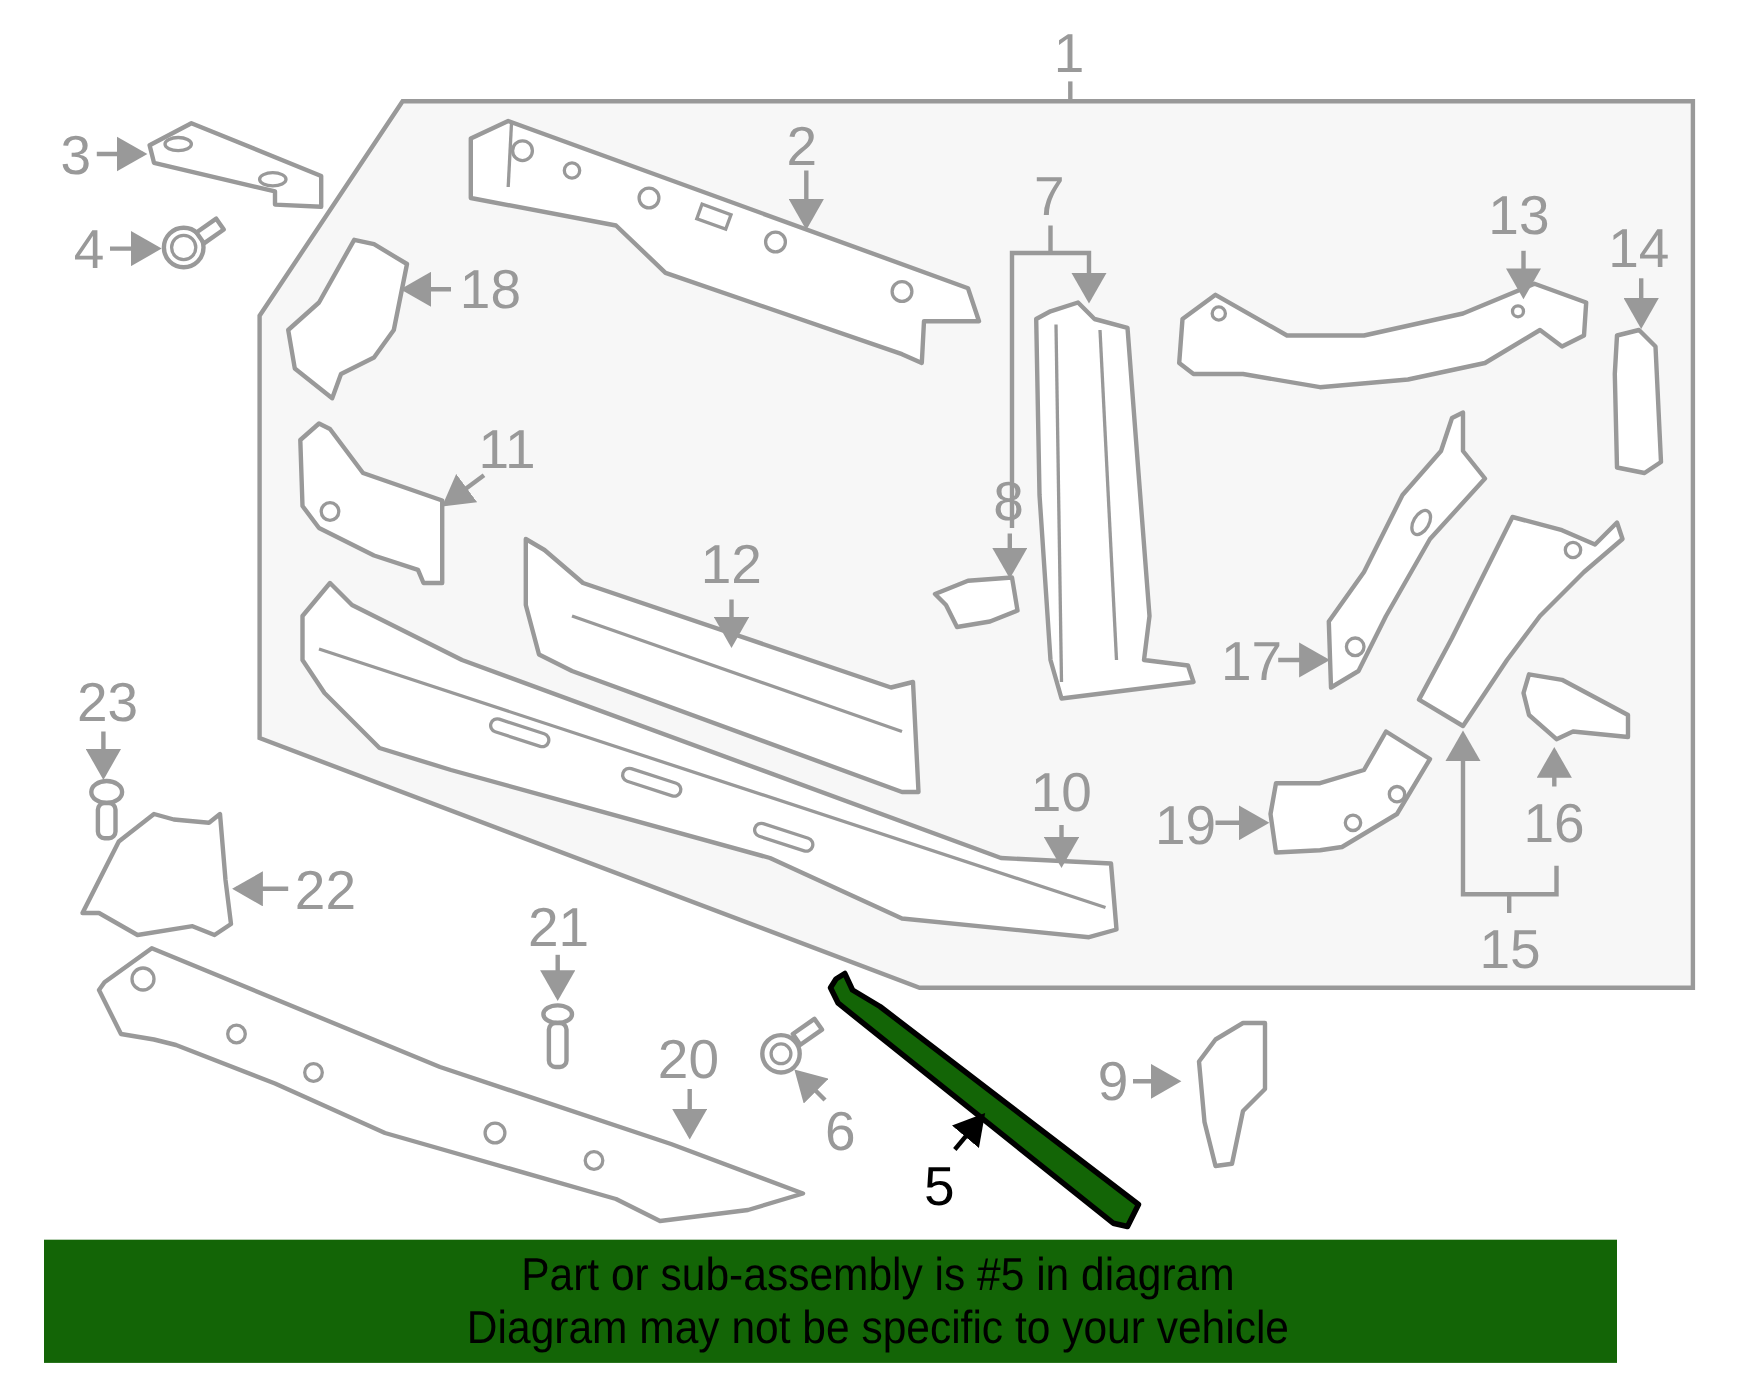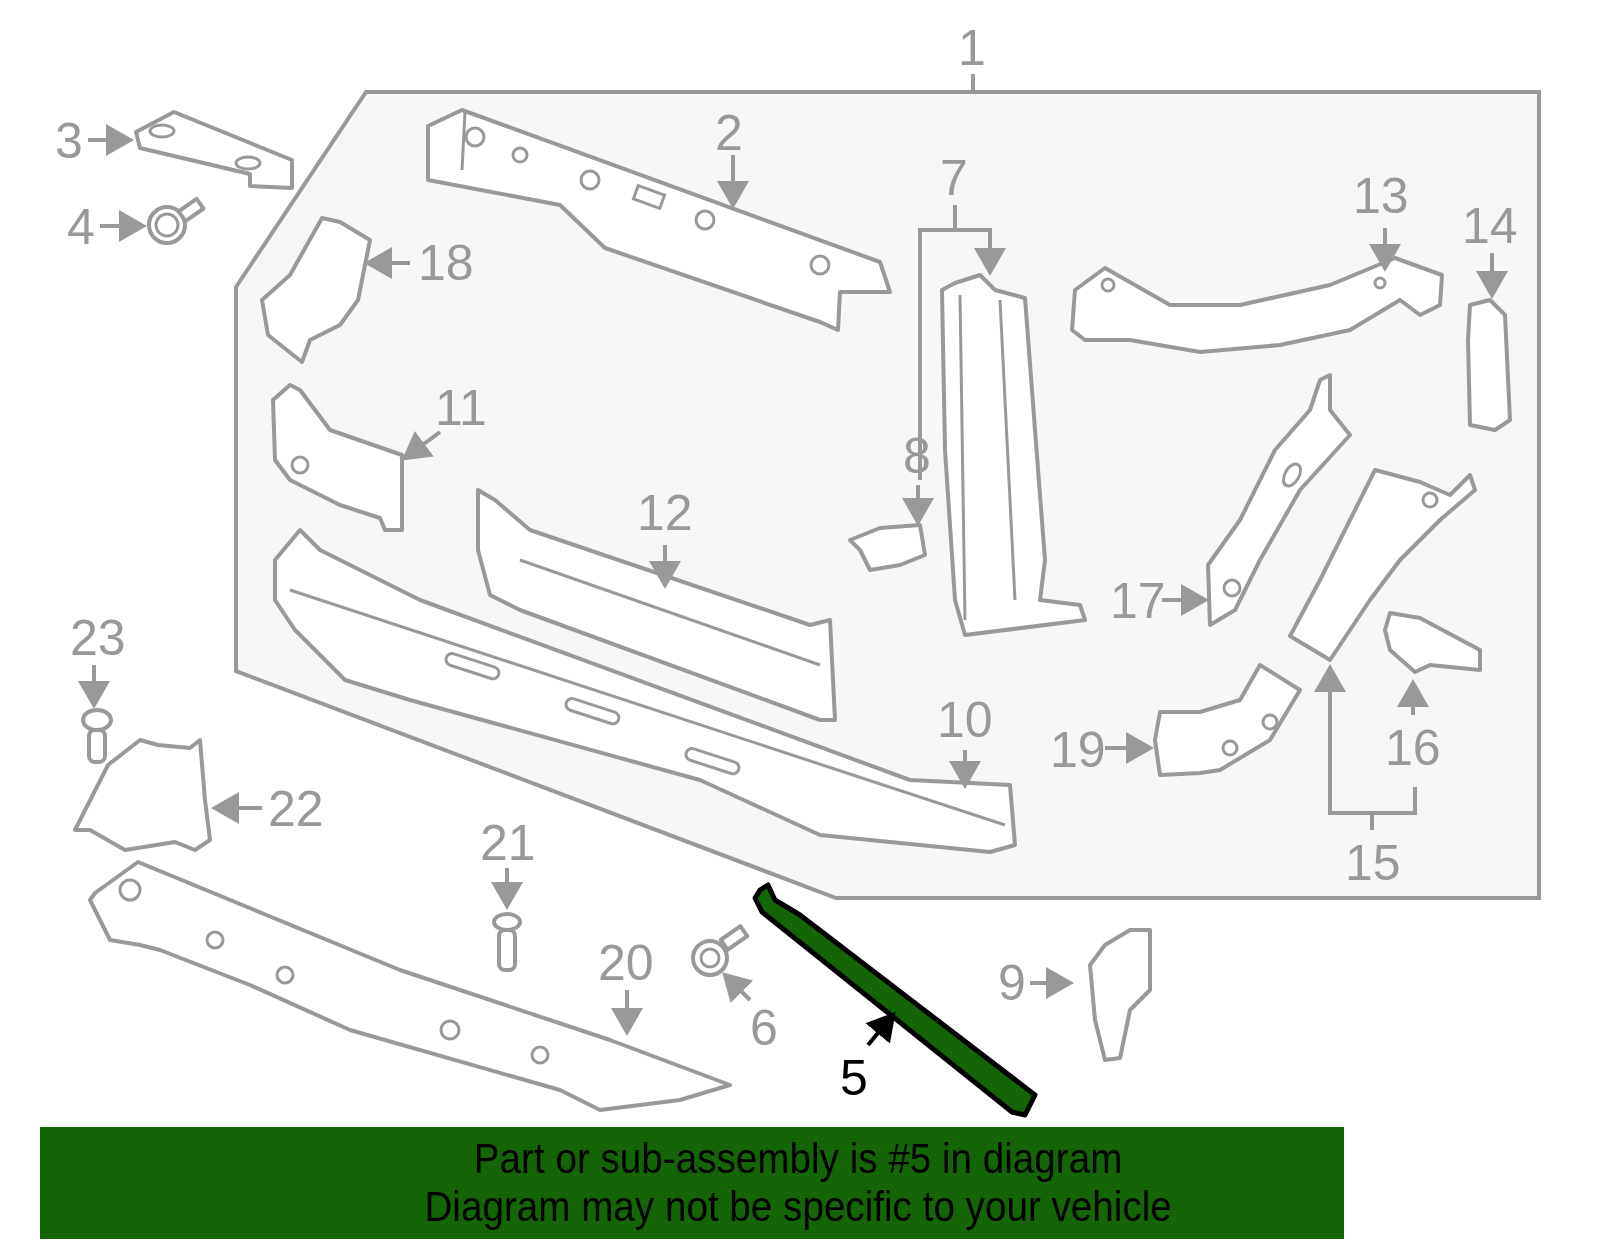--- a/index.html
+++ b/index.html
@@ -3,21 +3,21 @@
 <meta charset="utf-8">
 <style>
   html,body{margin:0;padding:0;background:#ffffff;}
   body{width:1600px;height:1249px;position:relative;overflow:hidden;font-family:"Liberation Sans",sans-serif;}
   #diagram{position:absolute;left:0;top:0;width:1600px;height:1249px;}
   .lbl{font-family:"Liberation Sans",sans-serif;font-size:50px;fill:#999999;}
   .lbl-hi{font-family:"Liberation Sans",sans-serif;font-size:50px;fill:#000000;}
   .part{fill:#ffffff;stroke:#999999;stroke-width:4;stroke-linejoin:round;}
   .detail{fill:none;stroke:#999999;stroke-width:3;}
   .leader{stroke:#999999;stroke-width:4;fill:none;}
-  .banner{position:absolute;left:40px;top:1127px;width:1304px;height:112px;background:#136506;}
+  .banner{position:absolute;left:40px;top:1127px;width:1430px;height:112px;background:#136506;}
   .banner-line{position:absolute;left:0;width:1526px;text-align:center;color:#000;font-size:42px;line-height:48px;transform:scaleX(0.92);transform-origin:46% 50%;}
 </style>
 </head>
 <body>
 
 <svg id="diagram" viewBox="0 0 1600 1249" xmlns="http://www.w3.org/2000/svg">
   <defs>
     <marker id="arr" markerWidth="8" markerHeight="8" refX="6" refY="4" orient="auto" markerUnits="strokeWidth">
       <path d="M0,0 L7,4 L0,8 Z" fill="#999999"></path>
     </marker>

